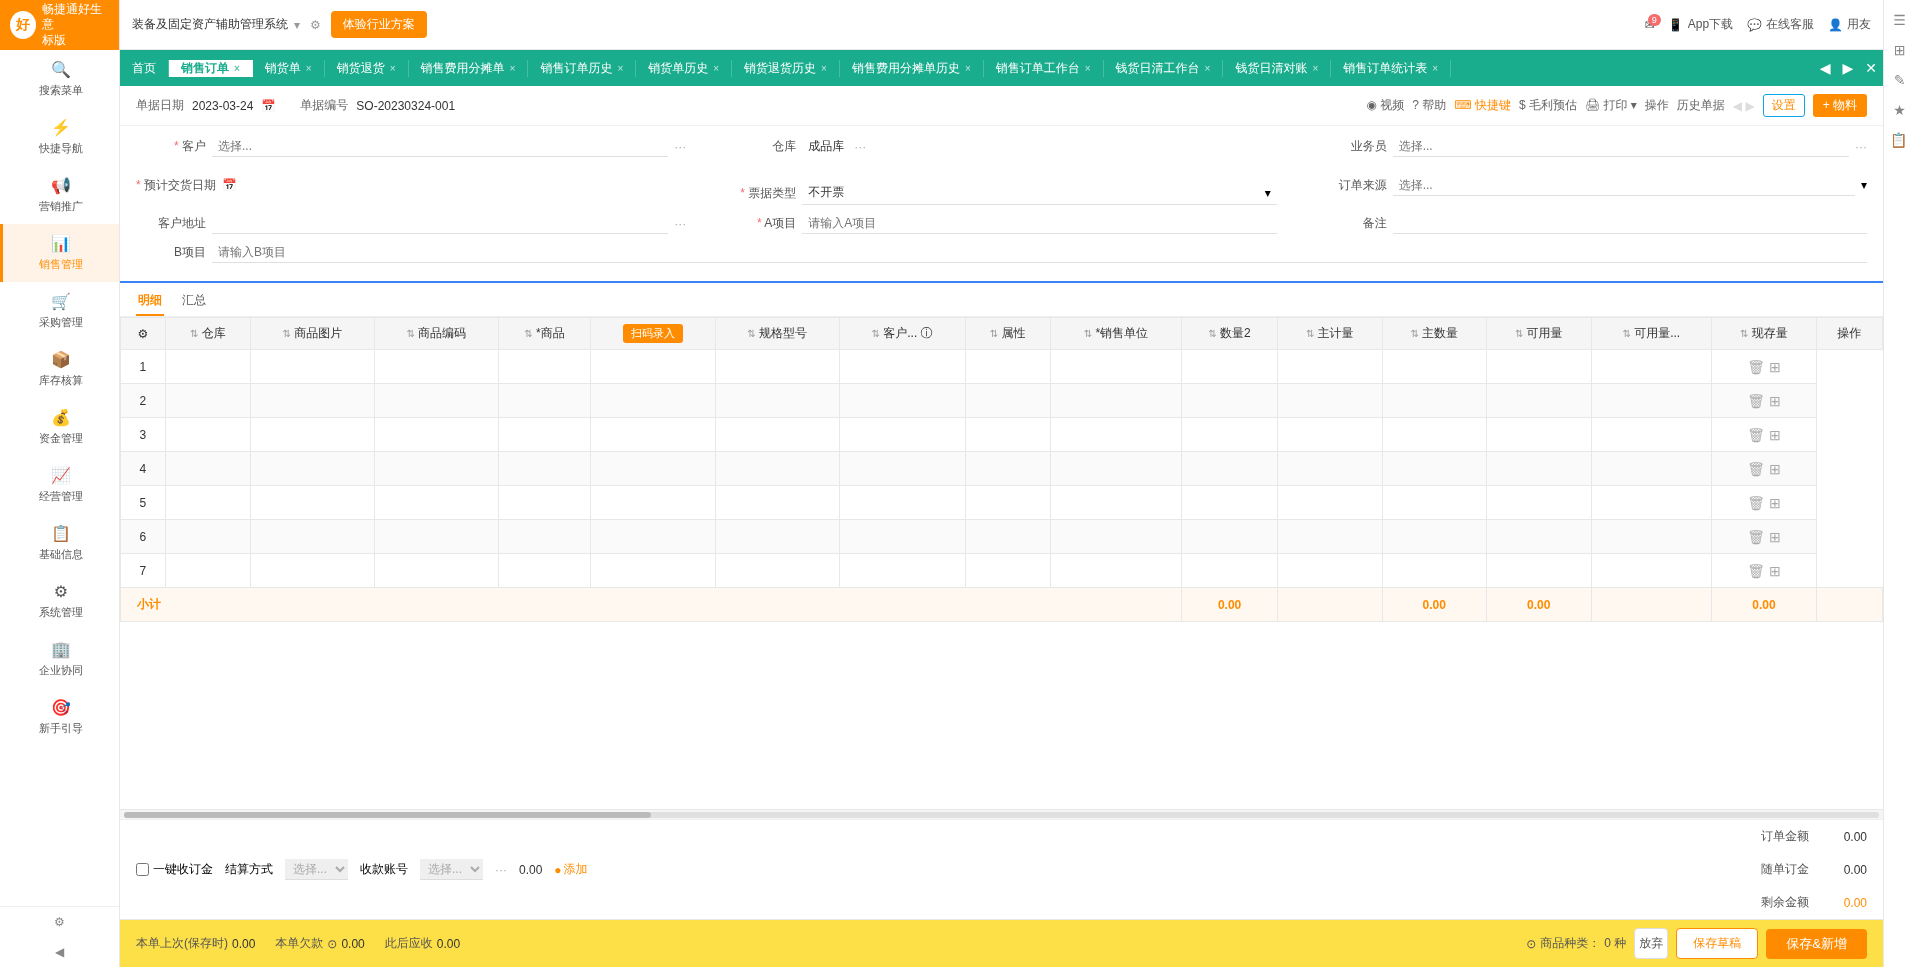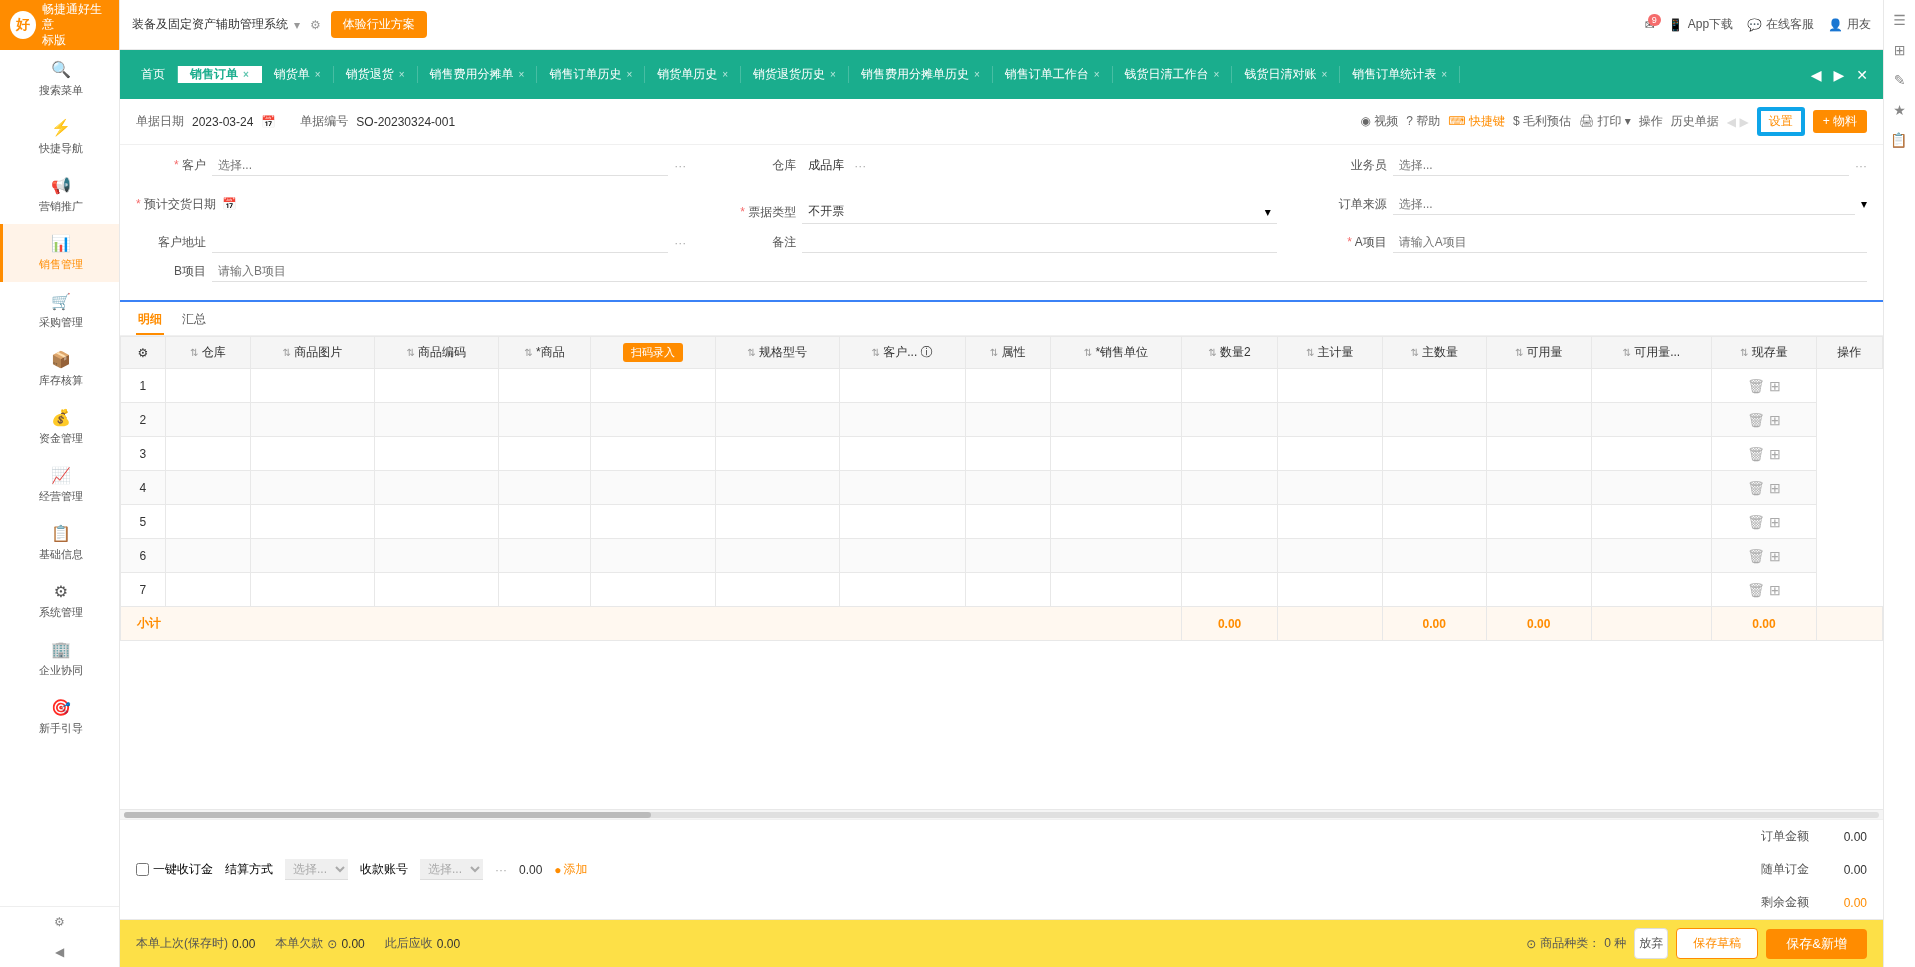--- a/index.html
+++ b/index.html
@@ -23,38 +23,38 @@
     
     .topbar { height: 50px; background: #fff; display: flex; align-items: center; padding: 0 12px; gap: 10px; border-bottom: 1px solid #e8e8e8; }
     .topbar-system { display: flex; align-items: center; gap: 6px; color: #333; font-size: 13px; }
     .topbar-solution-btn { background: #ff8c00; color: #fff; border: none; border-radius: 4px; padding: 5px 12px; cursor: pointer; font-size: 12px; }
     .topbar-right { margin-left: auto; display: flex; align-items: center; gap: 14px; color: #555; font-size: 12px; }
     .topbar-badge { position: relative; }
     .badge-dot { position: absolute; top: -4px; right: -6px; background: #f56c6c; color: #fff; border-radius: 8px; font-size: 9px; padding: 1px 4px; }
     .topbar-right-item { display: flex; align-items: center; gap: 4px; cursor: pointer; }
 
     
-    .tabbar { height: 49px; background: #1aad8d; display: flex; align-items: center; padding: 9px; overflow: hidden; }
+    .tabbar { height: 36px; background: #1aad8d; display: flex; align-items: center; padding: 0; overflow: hidden; }
     .tab-item { height: 100%; display: flex; align-items: center; padding: 0 12px; color: #fff; cursor: pointer; white-space: nowrap; font-size: 12px; border-right: 1px solid rgba(255,255,255,0.2); }
     .tab-item.active { background: #fff; color: #1aad8d; font-weight: bold; }
     .tab-item .tab-close { margin-left: 5px; opacity: 0.7; font-size: 10px; }
     .tab-nav-btn { background: none; border: none; color: #fff; padding: 0 6px; cursor: pointer; font-size: 14px; height: 100%; }
 
     
     .content { flex: 1; background: #fff; overflow: hidden; display: flex; flex-direction: column; }
 
     
     .form-header { padding: 8px 16px; background: #fff; border-bottom: 1px solid #f0f0f0; display: flex; align-items: center; gap: 16px; }
     .form-header-row { display: flex; align-items: center; gap: 8px; }
     .form-label { color: #666; }
     .form-value { color: #333; }
     .form-actions { margin-left: auto; display: flex; align-items: center; gap: 8px; }
     .action-link { color: #666; cursor: pointer; display: flex; align-items: center; gap: 3px; }
     .action-link.orange { color: #ff8c00; }
-    .btn-settings { background: none; border: 4px solid #0ea5e9; border-radius: 3px; padding: 2px 8px; cursor: pointer; color: #ff8c00; font-size: 12px; }
+    .btn-settings { background: none; border: 1px solid #0ea5e9; border-radius: 3px; padding: 2px 8px; cursor: pointer; color: #ff8c00; font-size: 12px; }
     .btn-material { background: #ff8c00; border: none; border-radius: 3px; padding: 3px 10px; cursor: pointer; color: #fff; font-size: 12px; }
 
     
     .form-fields { padding: 10px 16px; background: #fff; border-bottom: 2px solid #3b82f6; }
     .form-row { display: flex; align-items: center; gap: 0; margin-bottom: 8px; }
     .field-group { display: flex; align-items: center; gap: 6px; flex: 1; }
     .field-label { color: #555; white-space: nowrap; min-width: 70px; text-align: right; }
     .field-label.required::before { content: '* '; color: #f56c6c; }
     .field-input { flex: 1; border: none; border-bottom: 1px solid #e0e0e0; padding: 3px 6px; color: #aaa; outline: none; font-size: 12px; min-width: 80px; }
     .field-select { display: flex; align-items: center; flex: 1; border-bottom: 1px solid #e0e0e0; padding: 3px 6px; }
@@ -329,26 +329,26 @@
           <span>▾</span>
         </div>
       </div>
       <div class="form-row">
         <div class="field-group">
           <span class="field-label">客户地址</span>
           <input class="field-input" placeholder="" style="min-width: 160px;">
           <span class="field-dots">···</span>
         </div>
         <div class="field-group" style="margin-left:40px;">
+          <span class="field-label required">A项目</span>
+          <input class="field-input" style="min-width: 120px;" placeholder="请输入A项目">
+        </div>
+        <div class="field-group" style="margin-left:40px;">
           <span class="field-label">备注</span>
           <input class="field-input" placeholder="" style="min-width: 200px;">
-        </div>
-        <div class="field-group" style="margin-left:40px;">
-          <span class="field-label required">A项目</span>
-          <input class="field-input" style="min-width: 120px;" placeholder="请输入A项目">
         </div>
       </div>
       <div class="form-row">
         <div class="field-group">
           <span class="field-label">B项目</span>
           <input class="field-input" style="min-width: 180px;" placeholder="请输入B项目">
         </div>
       </div>
     </div>
 

